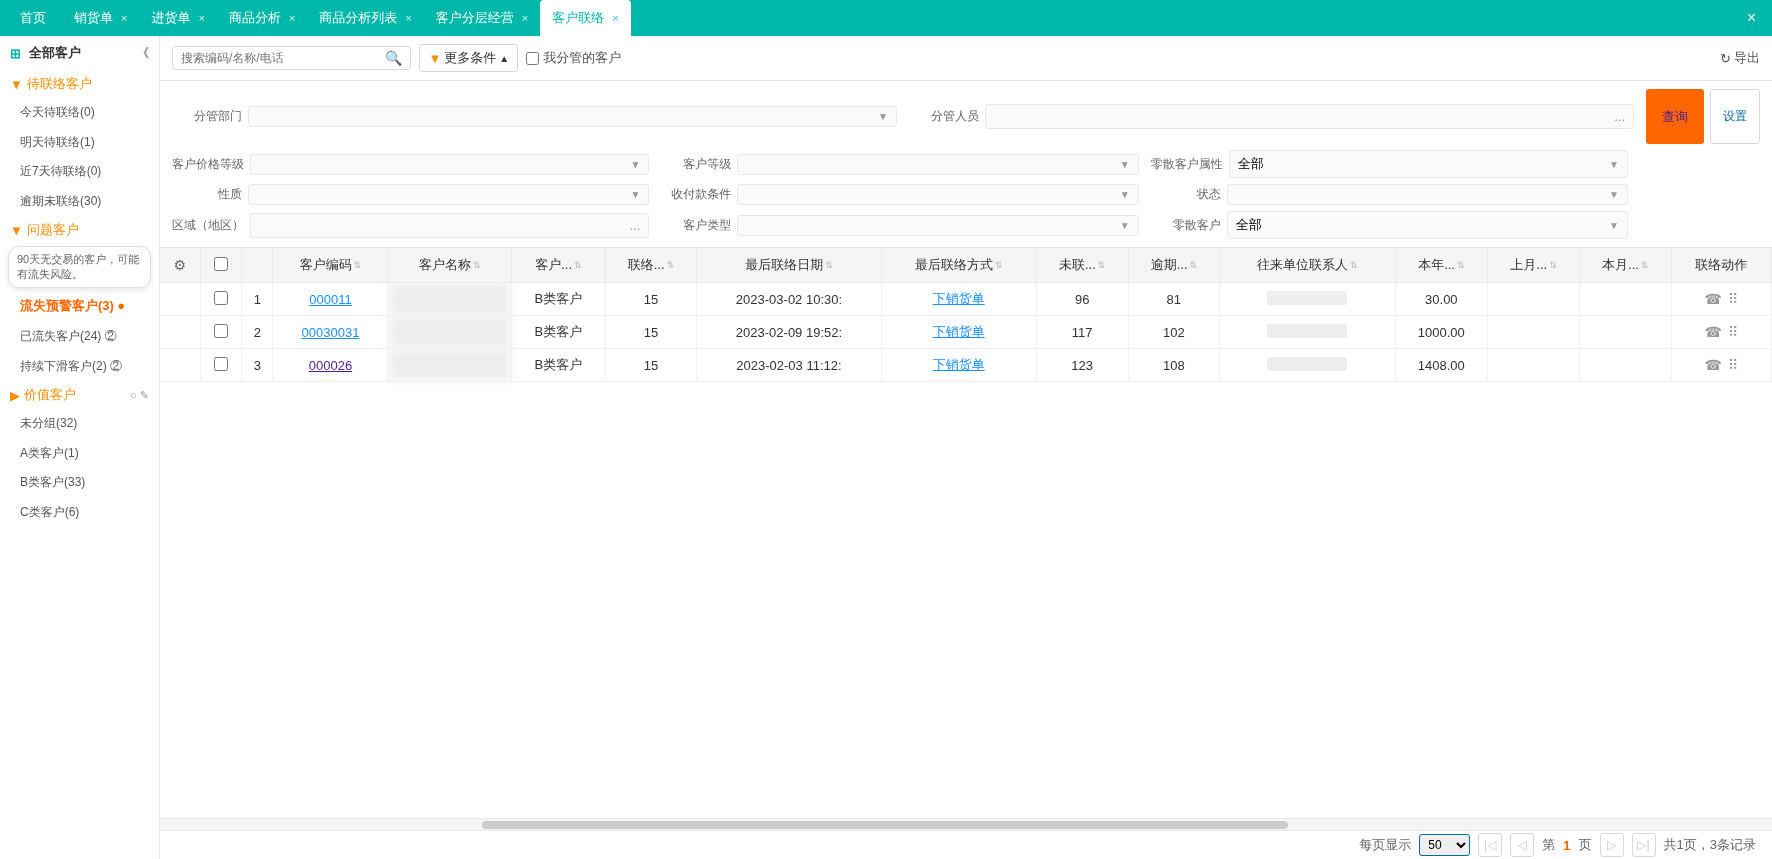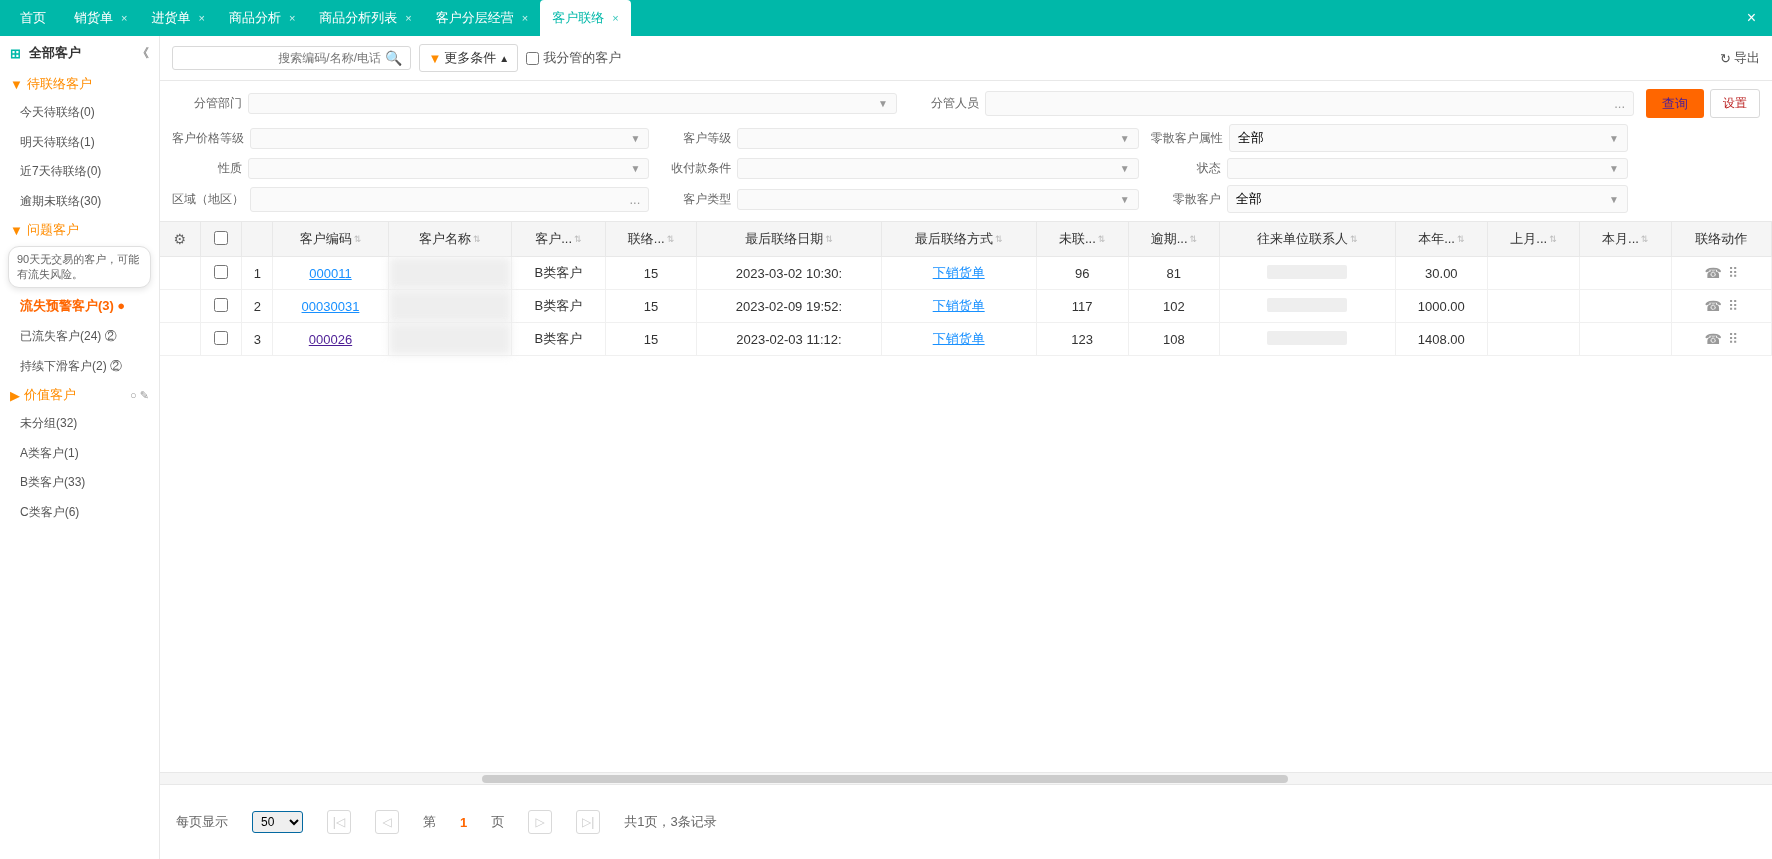--- a/index.html
+++ b/index.html
@@ -273,24 +273,24 @@
       background: #ff6600;
       color: #4c1d95;
       border: none;
       border-radius: 3px;
       padding: 5px 16px;
       cursor: pointer;
       font-size: 13px;
     }
     .btn-settings {
       background: #fff;
-      color: #b91c1c;
+      color: #0369a1;
       border: 1px solid #d9d9d9;
       border-radius: 3px;
-      padding: 5px 12px;
+      padding: 18px 12px;
       cursor: pointer;
       font-size: 12px;
     }
 
     
     .table-area {
       flex: 1;
       overflow: auto;
       background: #fff;
     }
@@ -343,25 +343,25 @@
     .action-icon {
       color: #999;
       cursor: pointer;
       font-size: 14px;
     }
 
     
     .pagination-bar {
       display: flex;
       align-items: center;
-      justify-content: flex-start;
-      padding: 25px 16px;
+      justify-content: flex-end;
+      padding: 2px 16px;
       border-top: 1px solid #e8e8e8;
       background: #fff;
-      gap: 24px;
+      gap: 8px;
       font-size: 12px;
       color: #666;
     }
     .pagination-bar .page-size-select {
       border: 1px solid #0369a1;
       border-radius: 3px;
       padding: 2px 4px;
       font-size: 12px;
     }
     .pagination-btn {
@@ -497,21 +497,21 @@
     <div class="sidebar-item">未分组(32)</div>
     <div class="sidebar-item">A类客户(1)</div>
     <div class="sidebar-item">B类客户(33)</div>
     <div class="sidebar-item">C类客户(6)</div>
   </div>
 
   <div class="content-area">
 
     <div class="search-bar">
       <div class="search-input-wrap">
-        <input type="text" style="width: 200px; text-align: right;" placeholder="搜索编码/名称/电话">
+        <input type="text" style="width: 200px;" placeholder="搜索编码/名称/电话">
         <span style="color:#ff8c00;font-size:14px;">🔍</span>
       </div>
       <button class="more-btn">
         <span class="filter-icon">▼</span>
         <span>更多条件</span>
         <span style="font-size:10px;">▲</span>
       </button>
       <label class="my-customers">
         <input type="checkbox" style="">
         <span>我分管的客户</span>

